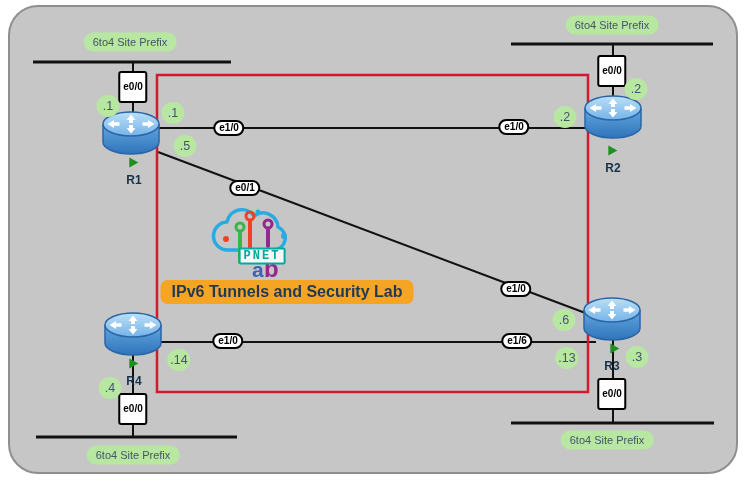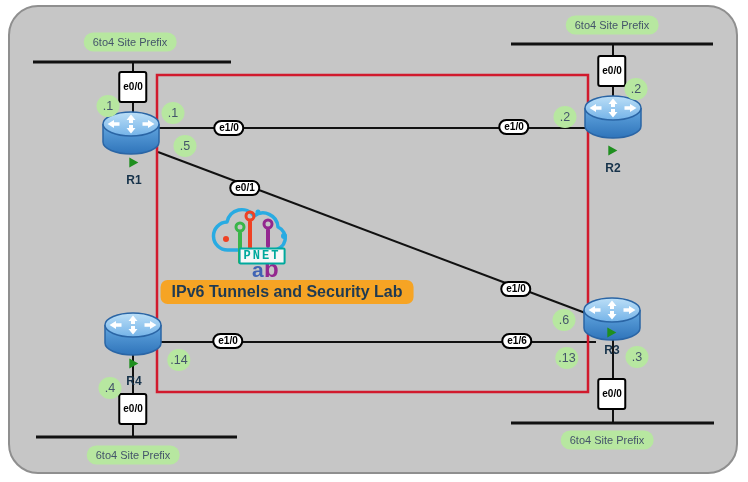--- a/index.html
+++ b/index.html
@@ -163,21 +163,21 @@
   <div class="abs dot" style="left:110px;top:388px;">.4</div>
 
   <div class="abs node-label" style="left:134px;top:172px;">
     <span class="tri"></span>
     <span>R1</span>
   </div>
   <div class="abs node-label" style="left:613px;top:160px;">
     <span class="tri"></span>
     <span>R2</span>
   </div>
-  <div class="abs node-label" style="left:612px;top:342px;">
+  <div class="abs node-label" style="left:612px;top:358px;align-items:flex-end;">
     <span class="tri"></span>
     <span>R3</span>
   </div>
   <div class="abs node-label" style="left:134px;top:373px;">
     <span class="tri"></span>
     <span>R4</span>
   </div>
 
   <div class="abs logo-letter logo-a" style="left:252px;top:258px;">a</div>
   <div class="abs logo-letter logo-b" style="left:264px;top:255px;">b</div>

